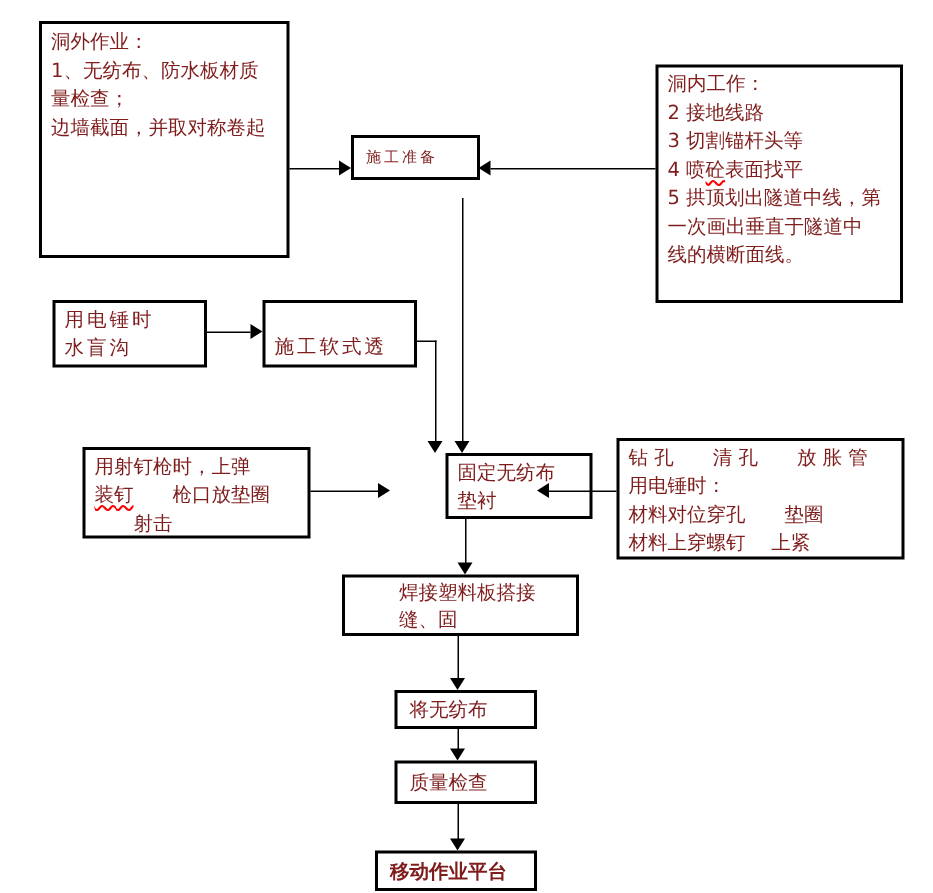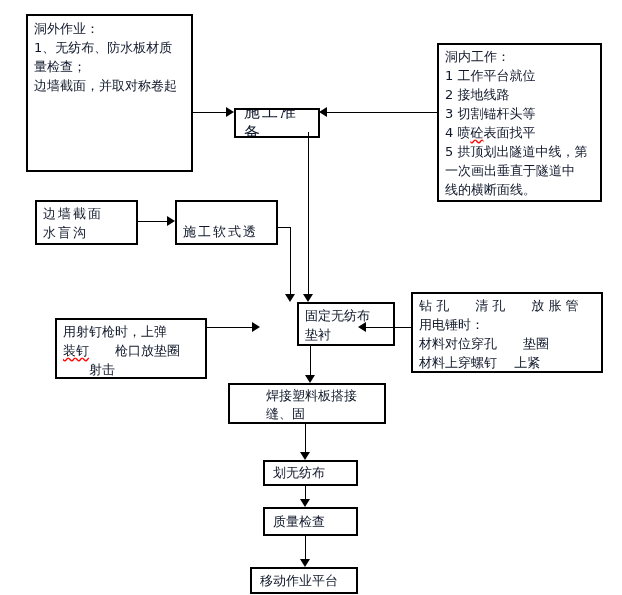--- a/index.html
+++ b/index.html
@@ -1,19 +1,19 @@
 <!DOCTYPE html>
 <html><head>
 <meta charset="utf-8">
 <style>
   html,body{margin:0;padding:0;background:#ffffff;}
   .canvas{
     position:relative;width:622px;height:595px;background:#ffffff;
     font-family:"DejaVu Sans","Liberation Sans",sans-serif;
-    color:#0f172a;overflow:hidden;
+    color:#7f1d1d;overflow:hidden;
   }
   .box{
     position:absolute;box-sizing:border-box;border:2px solid #000;
     background:#fff;font-size:13px;line-height:20px;padding:3px 6px;
     overflow:hidden;
   }
   .box.single{display:flex;align-items:center;padding:0 4px 0 8px;line-height:normal;}
   .lh19{line-height:19px;}
   .lh18{line-height:18px;}
   .sp2{letter-spacing:2px;}
@@ -32,46 +32,45 @@
 
 <div class="canvas">
 
   <div class="box lh19" style="left:26px;top:14px;width:167px;height:158px;">
     <div class="line">洞外作业：</div>
     <div class="line">1、无纺布、防水板材质</div>
     <div class="line">量检查；</div>
     <div class="line">边墙截面，并取对称卷起</div>
   </div>
 
-  <div class="box single sp2" style="left:234px;top:108px;width:86px;height:30px;font-size:16px;font-family:Liberation Mono, monospace;">
+  <div class="box single sp2" style="left:234px;top:90px;width:86px;height:30px;font-size:10px;font-family:Liberation Mono, monospace;">
     <span>施工准备</span>
   </div>
 
   <div class="box lh19" style="left:437px;top:43px;width:165px;height:159px;padding-top:2px;">
     <div class="line">洞内工作：</div>
-    <div class="line">1 工作平台就位</div>
     <div class="line">2 接地线路</div>
     <div class="line">3 切割锚杆头等</div>
     <div class="line"><span>4 喷</span><span class="sq">砼</span><span>表面找平</span></div>
     <div class="line">5 拱顶划出隧道中线，第</div>
     <div class="line">一次画出垂直于隧道中</div>
     <div class="line">线的横断面线。</div>
   </div>
 
   <div class="box lh19 sp2" style="left:35px;top:200px;width:103px;height:45px;padding-top:2px;">
-    <div class="line">边墙截面</div>
+    <div class="line">用电锤时</div>
     <div class="line">水盲沟</div>
   </div>
 
   <div class="box lh19 sp2" style="left:175px;top:200px;width:103px;height:45px;padding-top:20px;">
     <div class="line">施工软式透</div>
     <div class="line">水盲沟</div>
   </div>
 
-  <div class="box lh19" style="left:55px;top:298px;width:152px;height:61px;padding-top:2px;margin-top:20px;">
+  <div class="box lh19" style="left:55px;top:298px;width:152px;height:61px;padding-top:2px;">
     <div class="line">用射钉枪时，上弹</div>
     <div class="line"><span class="sq">装钉</span><span>　　枪口放垫圈</span></div>
     <div class="line">　　射击</div>
   </div>
 
   <div class="box lh19" style="left:260px;top:302px;width:98px;height:44px;padding-top:2px;margin-left:37px;">
     <div class="line">固定无纺布</div>
     <div class="line">垫衬</div>
   </div>
 
@@ -81,28 +80,28 @@
     <div class="line">材料对位穿孔　　垫圈</div>
     <div class="line">材料上穿螺钉　 上紧</div>
   </div>
 
   <div class="box lh18" style="left:228px;top:383px;width:158px;height:41px;padding-top:2px;padding-left:36px;">
     <div class="line">焊接塑料板搭接缝、固</div>
     <div class="line">定点焊接</div>
   </div>
 
   <div class="box single" style="left:263px;top:460px;width:95px;height:26px;">
-    <span>划无纺布</span>
+    <span>将无纺布</span>
   </div>
 
   <div class="box single" style="left:263px;top:507px;width:95px;height:29px;">
     <span>质量检查</span>
   </div>
 
-  <div class="box single" style="left:250px;top:567px;width:108px;height:27px;">
+  <div class="box single" style="left:250px;top:567px;width:108px;height:27px;font-weight:bold;">
     <span>移动作业平台</span>
   </div>
 
   <div class="hline" style="left:193px;top:112px;width:33px;"></div>
   <div class="arr arr-r" style="left:226px;top:107px;"></div>
 
   <div class="hline" style="left:327px;top:112px;width:110px;"></div>
   <div class="arr arr-l" style="left:319px;top:107px;"></div>
 
   <div class="vline" style="left:308px;top:132px;height:163px;"></div>

